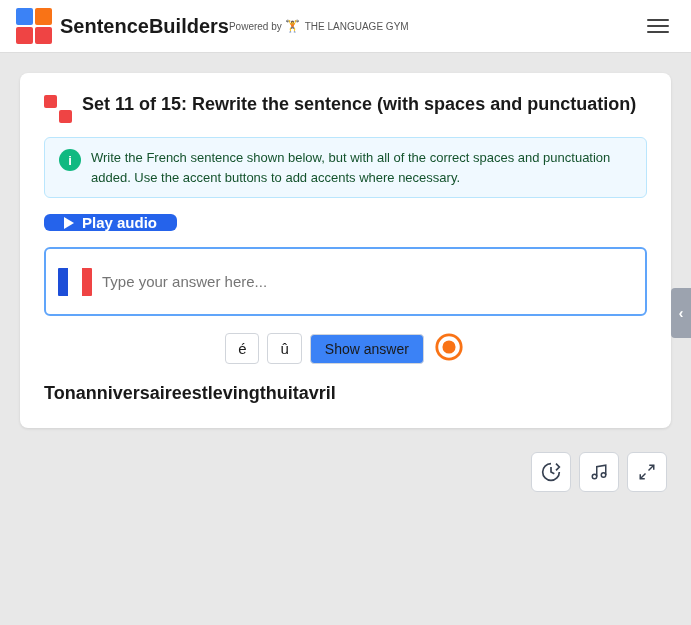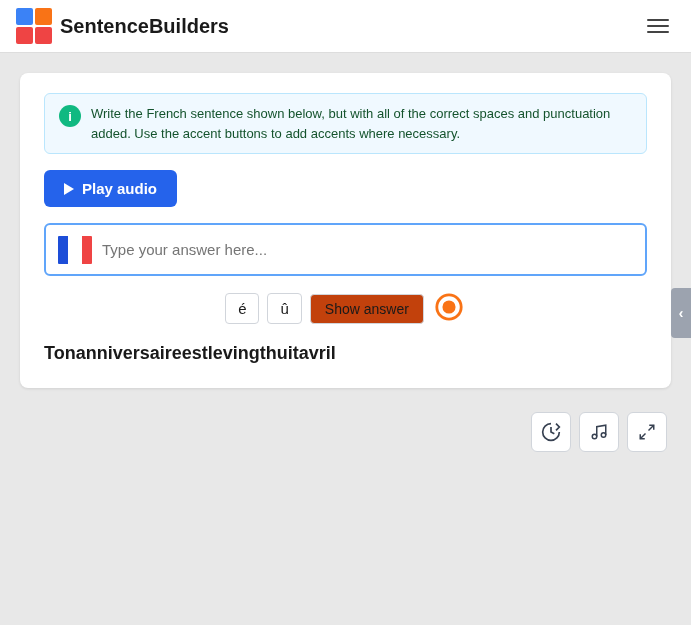--- a/index.html
+++ b/index.html
@@ -164,21 +164,21 @@
       color: #14532d;
       line-height: 1.5;
     }
 
     
     .play-btn {
       background: #2563eb;
       color: white;
       border: none;
       border-radius: 6px;
-      padding: 10px 20px;
+      padding: 0 20px;
       font-size: 15px;
       font-weight: 600;
       cursor: pointer;
       display: flex;
       align-items: center;
       gap: 8px;
       margin: 16px 0;
     }
     .play-triangle {
       width: 0;
@@ -187,21 +187,21 @@
       border-bottom: 6px solid transparent;
       border-left: 10px solid white;
     }
 
     
     .answer-input-wrap {
       border: 2px solid #60a5fa;
       border-radius: 6px;
       display: flex;
       align-items: center;
-      padding: 4px 12px;
+      padding: 12px 12px;
       margin-bottom: 14px;
       background: white;
     }
     .flag-icon {
       display: flex;
       gap: 2px;
       margin-right: 10px;
       flex-shrink: 0;
     }
     .flag-blue {
@@ -242,21 +242,21 @@
     .accent-btn {
       background: white;
       border: 1px solid #d1d5db;
       border-radius: 4px;
       padding: 6px 12px;
       font-size: 15px;
       cursor: pointer;
       color: #1a1a1a;
     }
     .show-answer-btn {
-      background: #c2410c;
+      background: #3b82f6;
       border: 1px solid #d1d5db;
       border-radius: 4px;
       padding: 6px 14px;
       font-size: 14px;
       cursor: pointer;
       color: #1a1a1a;
       font-weight: 500;
     }
     .audio-toggle-btn {
       background: none;
@@ -305,35 +305,49 @@
 <div class="header">
   <div class="header-logo">
     <div class="logo-icon">
       <div class="logo-sq1"></div>
       <div class="logo-sq2"></div>
       <div class="logo-sq3"></div>
       <div class="logo-sq4"></div>
     </div>
     <div class="logo-text-wrap">
       <span class="logo-title">SentenceBuilders</span>
+      <span class="logo-subtitle">
+        <span>Powered by</span>
+        <span class="gym-icon">🏋️</span>
+        <span>THE LANGUAGE GYM</span>
+      </span>
     </div>
   </div>
   <button class="hamburger-btn">
     <span></span>
     <span></span>
     <span></span>
   </button>
 </div>
 
 <div class="sidebar-tab">‹</div>
 
 <div class="main">
 
   <div class="card">
 
+    <div class="card-title">
+      <div class="title-icon">
+        <div class="t-sq1"></div>
+        <div class="t-sq2"></div>
+        <div class="t-sq3"></div>
+        <div class="t-sq4"></div>
+      </div>
+      <span class="title-text">Set 11 of 15: Rewrite the sentence (with spaces and punctuation)</span>
+    </div>
 
     <div class="info-box">
       <div class="info-icon">i</div>
       <span class="info-text">Write the French sentence shown below, but with all of the correct spaces and punctuation added. Use the accent buttons to add accents where necessary.</span>
     </div>
 
     <button class="play-btn">
       <div class="play-triangle"></div>
       <span>Play audio</span>
     </button>

